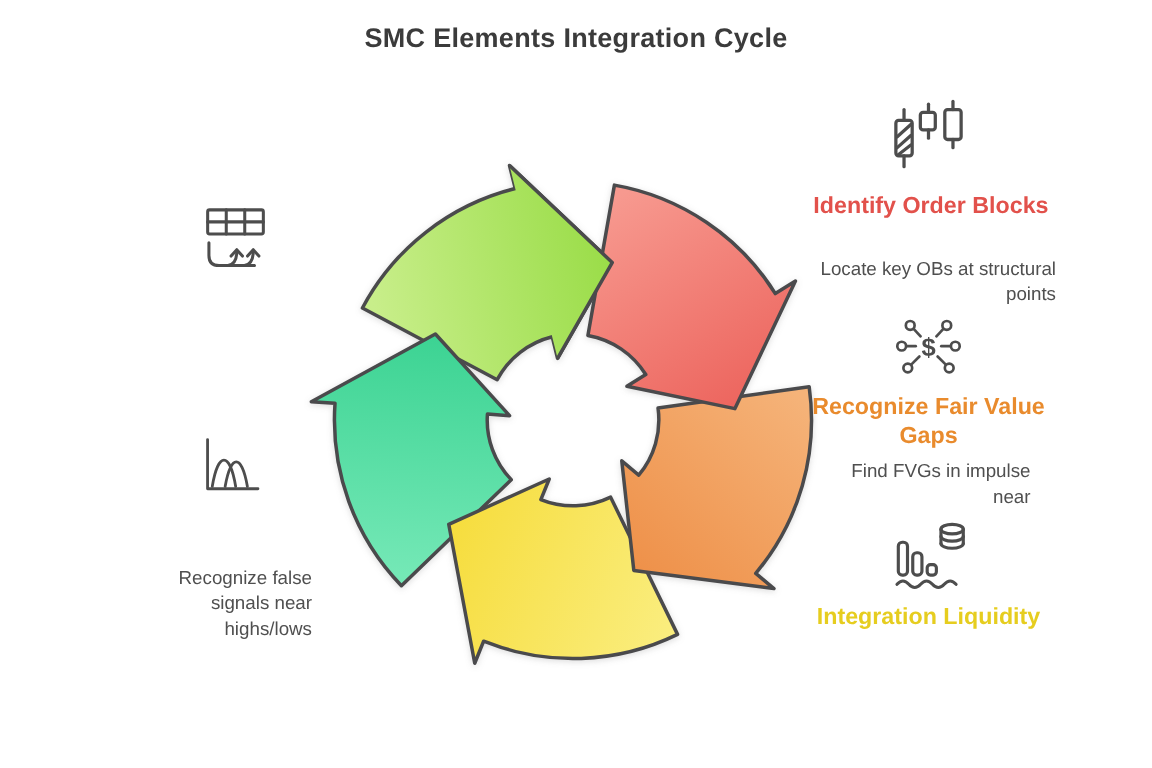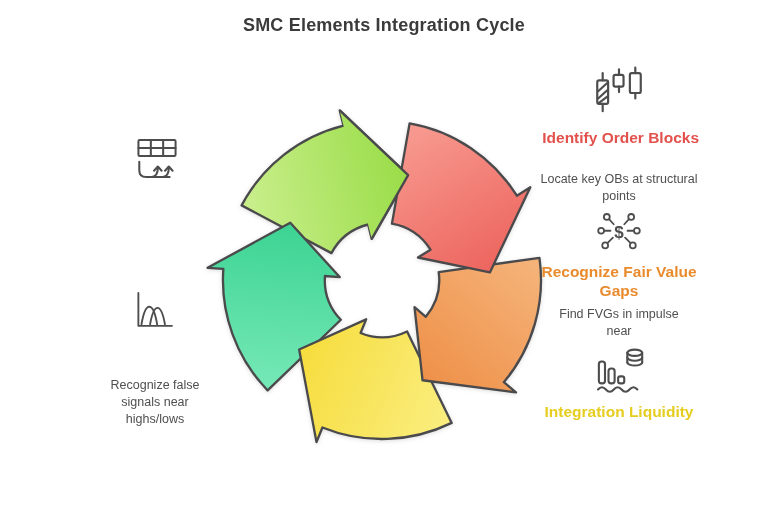--- a/index.html
+++ b/index.html
@@ -8,21 +8,21 @@
     font-family:"Liberation Sans",sans-serif;
   }
   .page-title{
     position:absolute;top:15px;left:0;width:768px;text-align:center;
     font-size:18px;font-weight:700;color:#3b3b3b;letter-spacing:.2px;
   }
   .cycle-svg{position:absolute;left:170px;top:68px;width:424px;height:424px;
     filter:drop-shadow(0 1px 2px rgba(60,60,60,.18));}
   .blk{position:absolute;text-align:center;}
   .heading{font-size:15.5px;font-weight:700;line-height:19px;}
-  .body-text{font-size:12.5px;color:#4f4f4f;line-height:17px;}
+  .body-text{font-size:12.5px;color:#4f4f4f;line-height:17px;text-align:right;}
   .item-icon{position:absolute;}
   .item-icon svg{display:block;width:100%;height:100%;}
 </style>
 </head>
 <body>
 
 <div class="canvas">
 
   <div class="page-title">SMC Elements Integration Cycle</div>
 

